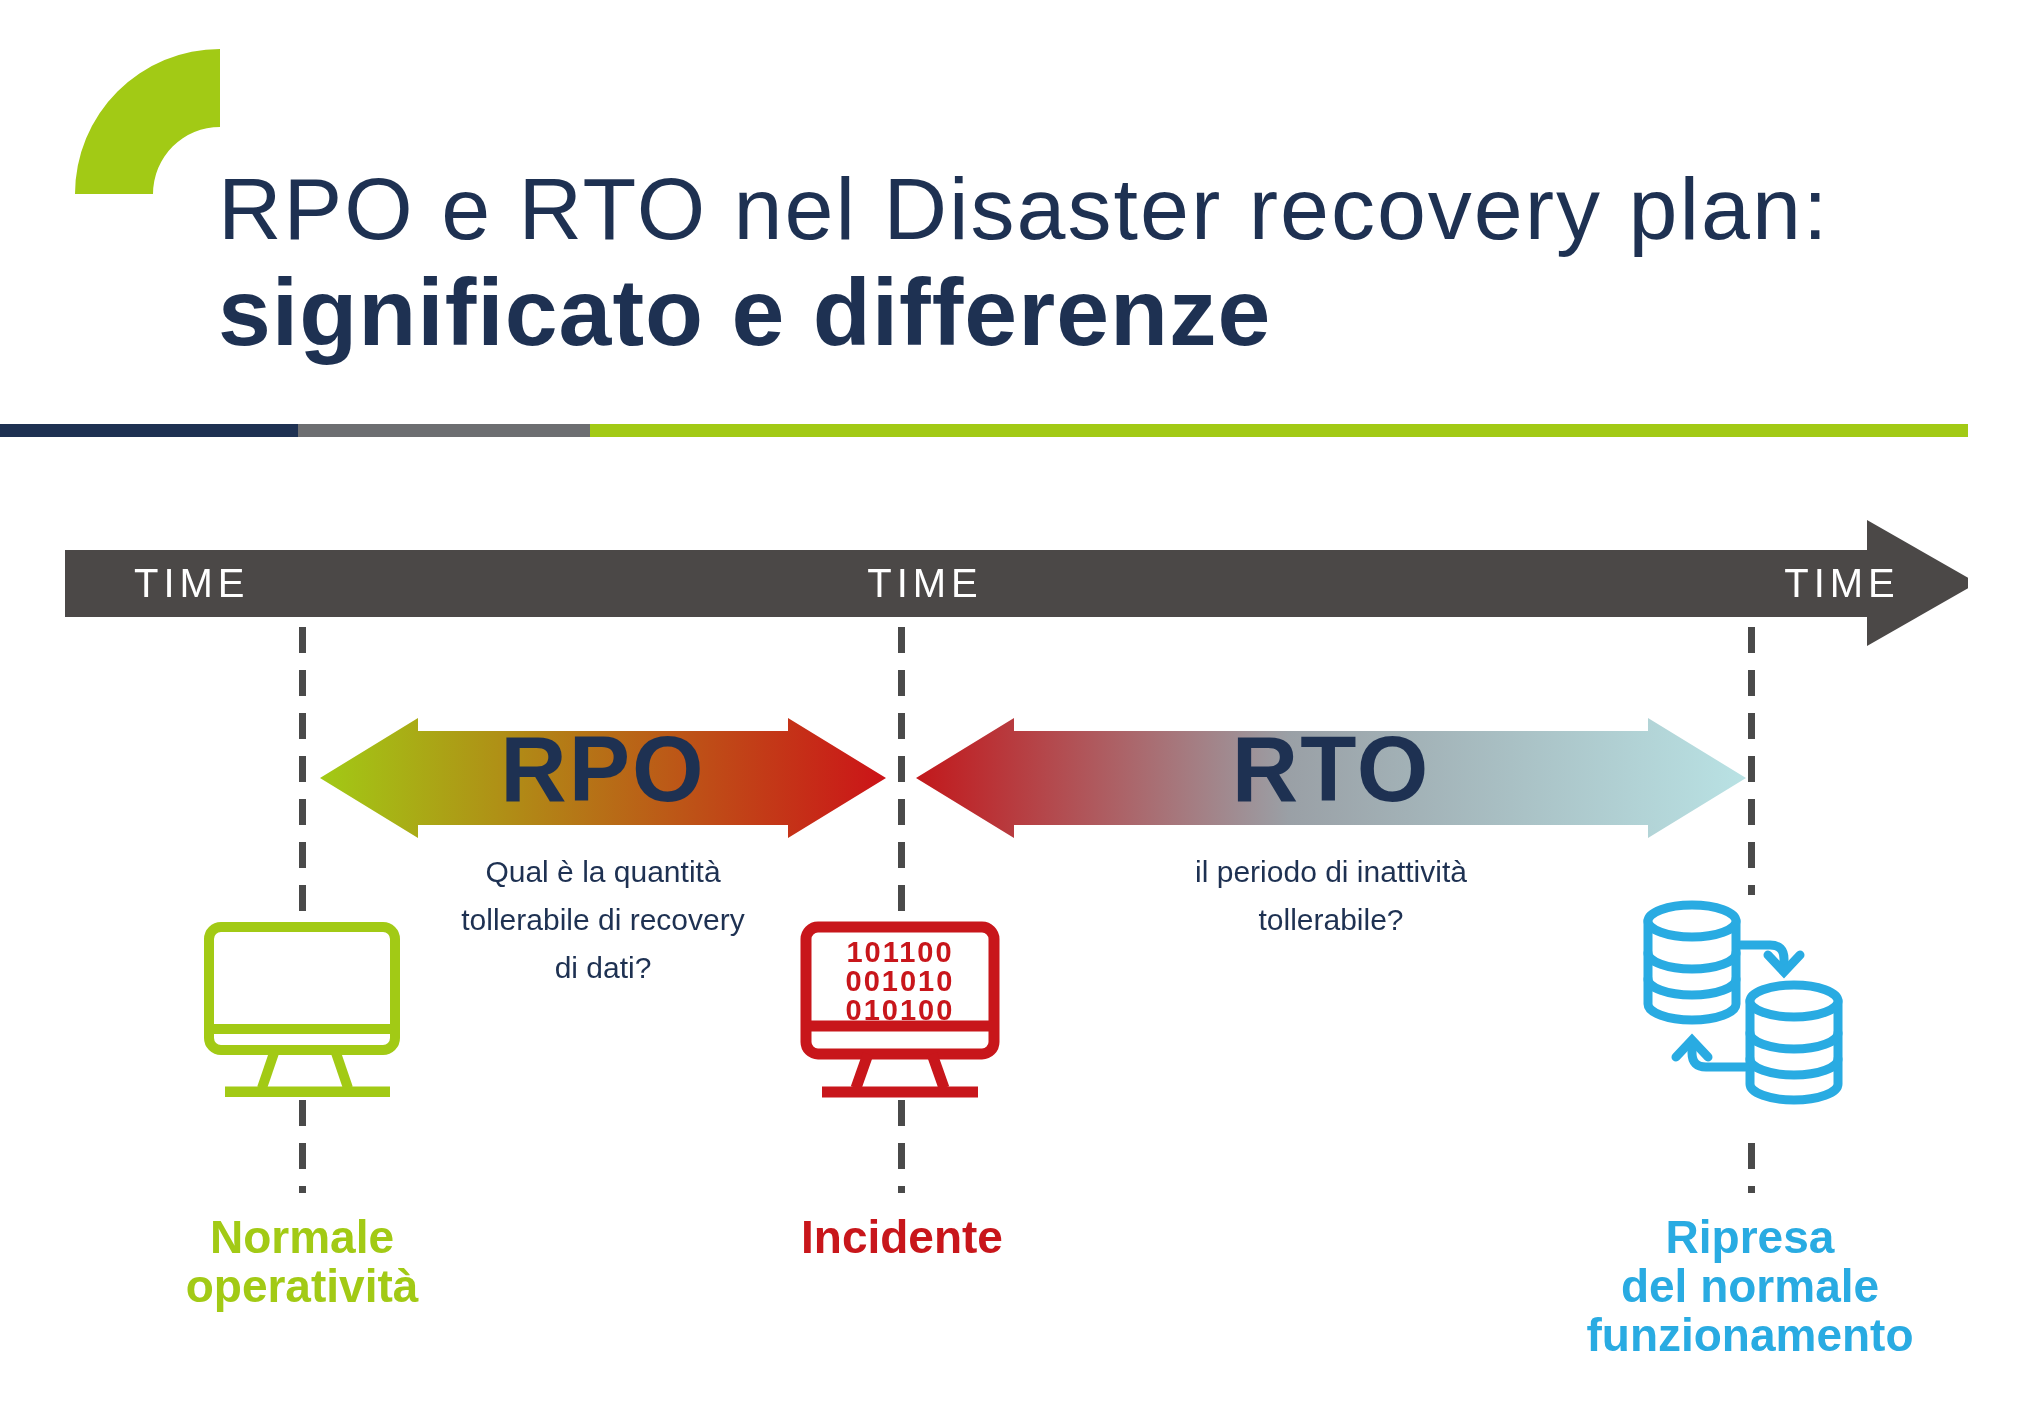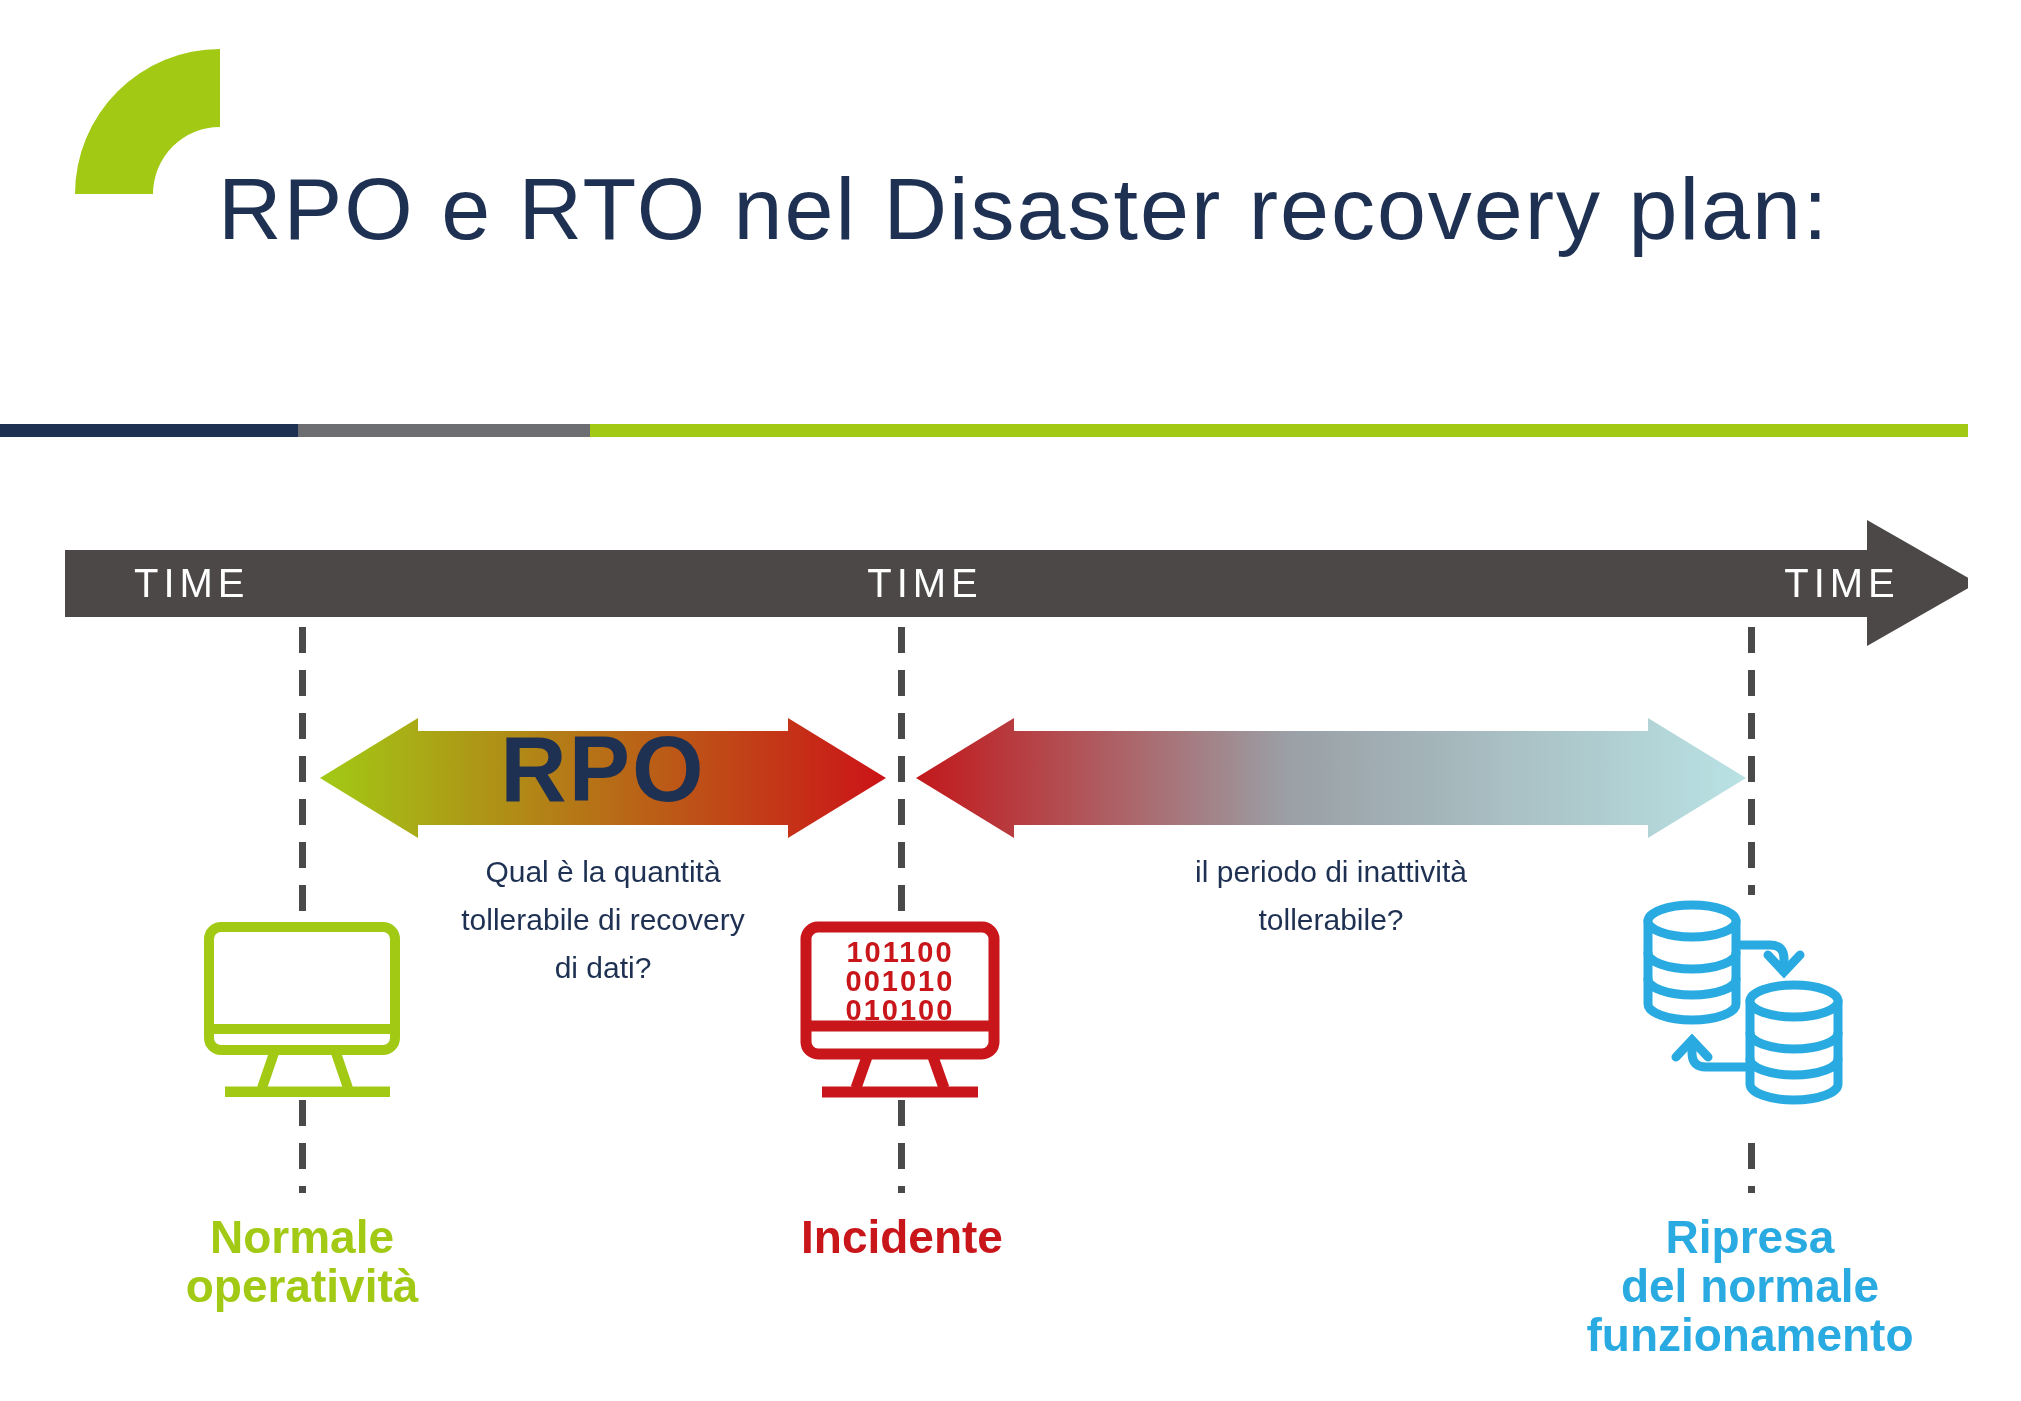--- a/index.html
+++ b/index.html
@@ -87,20 +87,21 @@
 </head>
 <body>
 
 <div class="canvas">
 
   <svg class="abs" style="left:70px; top:44px;" width="152" height="150" viewBox="0 0 152 150">
     <path d="M 150 5 A 145 145 0 0 0 5 150 L 83 150 A 67 67 0 0 1 150 83 Z" fill="#a2ca15"></path>
   </svg>
 
   <div class="title-line1">RPO e RTO nel Disaster recovery plan:</div>
+  <div class="title-line2">significato e differenze</div>
 
   <div class="divider">
     <div class="seg-navy"></div>
     <div class="seg-gray"></div>
     <div class="seg-green"></div>
   </div>
 
   <div class="time-bar"></div>
   <div class="time-head"></div>
   <div class="time-label l1">TIME</div>
@@ -130,20 +131,21 @@
   <svg class="arrow-svg" style="left:916px; width:830px;" viewBox="0 0 830 120">
     <defs>
       <linearGradient id="rtoGrad" x1="0" y1="0" x2="1" y2="0">
         <stop offset="0" stop-color="#c2181b"></stop>
         <stop offset="0.45" stop-color="#9aa0a6"></stop>
         <stop offset="1" stop-color="#b9e2e4"></stop>
       </linearGradient>
     </defs>
     <polygon points="0,60 98,0 98,13 732,13 732,0 830,60 732,120 732,107 98,107 98,120" fill="url(#rtoGrad)"></polygon>
   </svg>
+  <div class="arrow-label" style="left:916px; width:830px;">RTO</div>
   <div class="question" style="left:1331px;">
     <div>il periodo di inattività</div>
     <div>tollerabile?</div>
   </div>
 
   <svg class="icon-svg" style="left:202px; top:922px;" width="200" height="175" viewBox="0 0 200 175">
     <g fill="none" stroke="#a2ca15" stroke-width="10">
       <rect x="7" y="5" width="186" height="123" rx="12" fill="#ffffff"></rect>
       <path d="M 7 107 H 193"></path>
       <path d="M 73 128 L 60 166"></path>

